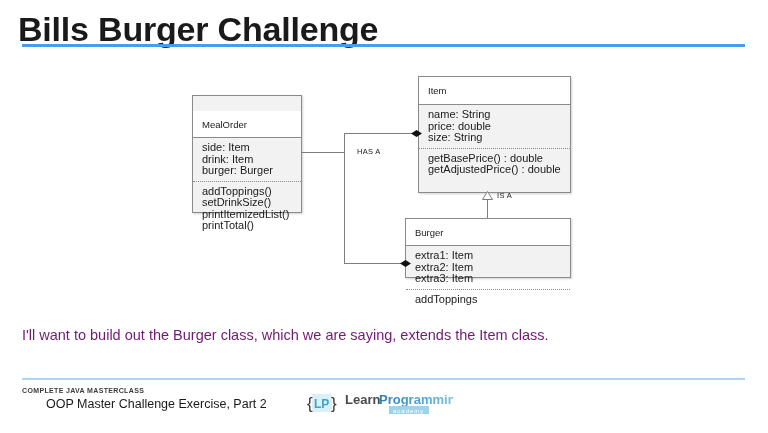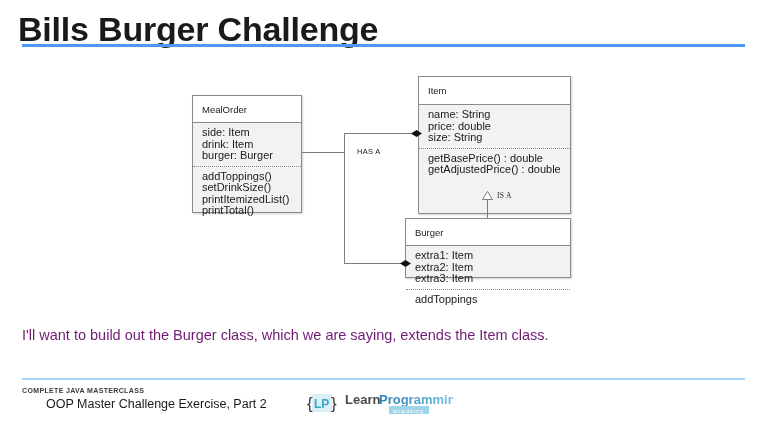--- a/index.html
+++ b/index.html
@@ -66,22 +66,22 @@
     border-bottom: 1px dotted #8a8a8a;
   }
   .uml-line {
     font-size: 11px;
     color: #1a1a1a;
     line-height: 11.5px;
     white-space: nowrap;
   }
 
   #box-mealorder { left: 192px; top: 95px; width: 110px; height: 118px; }
-  #box-mealorder .uml-title { height: 27px; }
-  #box-item      { left: 418px; top: 76px;  width: 153px; height: 138px; }
+  #box-mealorder .uml-title { height: 27px; margin-top: 15px; }
+  #box-item      { left: 418px; top: 76px;  width: 153px; height: 117px; }
   #box-item .uml-title { height: 28px; }
   #box-burger    { left: 405px; top: 218px; width: 166px; height: 60px; }
   #box-burger .uml-title { height: 27px; }
 
   
   .conn {
     position: absolute;
     background: #7d7d7d;
   }
   .conn-h { height: 1px; }
@@ -120,21 +120,21 @@
   }
 
   .conn-label {
     position: absolute;
     font-size: 7.5px;
     color: #1a1a1a;
     letter-spacing: 0.3px;
     white-space: nowrap;
   }
   #lbl-hasa { left: 357px; top: 147px; }
-  #lbl-isa  { left: 497px; top: 191px; font-family: Liberation Serif, serif; }
+  #lbl-isa  { left: 497px; top: 191px; }
 
   
   #body-text {
     position: absolute;
     left: 22px;
     top: 327px;
     font-size: 14.5px;
     color: #701a75;
     white-space: nowrap;
   }

